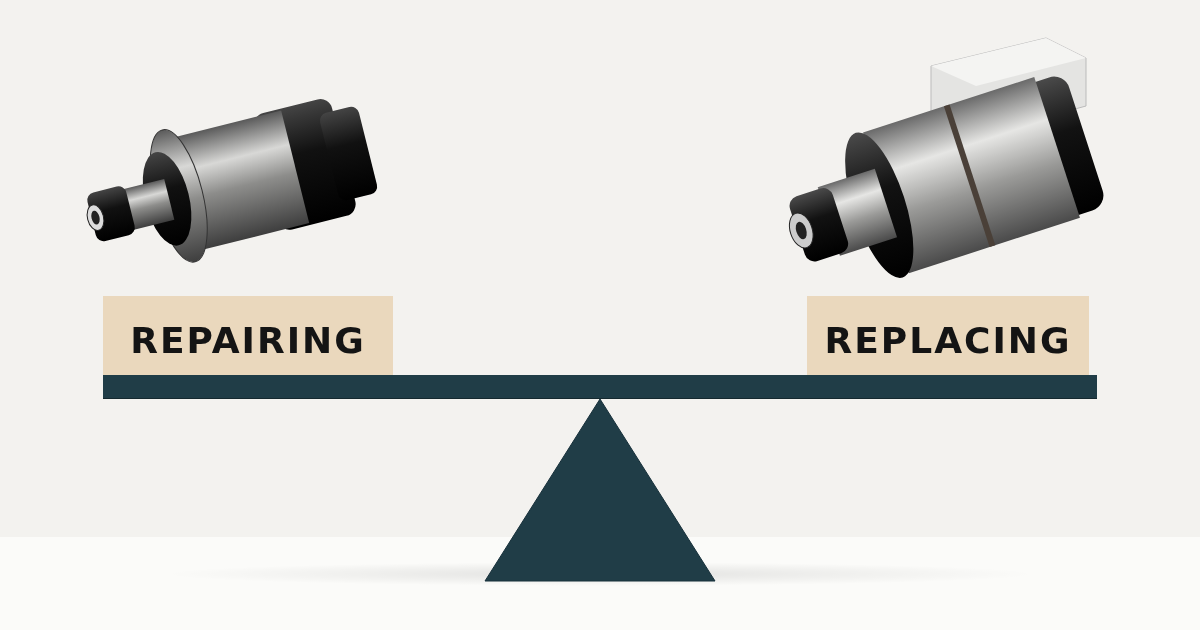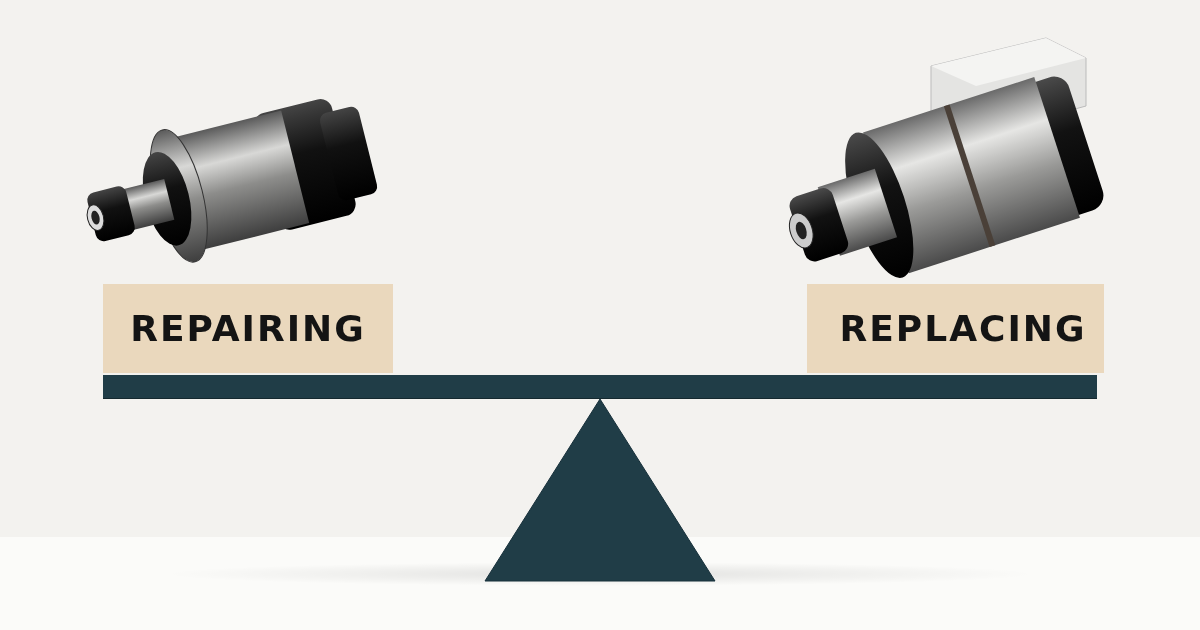--- a/index.html
+++ b/index.html
@@ -1,22 +1,22 @@
 <!DOCTYPE html>
 <html><head>
 <meta charset="utf-8">
 <style>
   html,body{margin:0;padding:0;}
   body{width:1200px;height:630px;position:relative;overflow:hidden;background:#f3f2ef;font-family:"DejaVu Sans","Liberation Sans",sans-serif;}
   .floor{position:absolute;left:0;top:537px;width:1200px;height:93px;background:#fbfbf9;}
   .shadow{position:absolute;left:160px;top:562px;width:880px;height:24px;border-radius:50%;background:radial-gradient(ellipse at center,rgba(0,0,0,0.10),rgba(0,0,0,0) 70%);}
-  .label{position:absolute;top:284px;height:89px;background:#ead8bd;display:flex;align-items:center;justify-content:center;}
+  .label{position:absolute;top:296px;height:89px;background:#ead8bd;display:flex;align-items:center;justify-content:center;}
   .label span{font-weight:bold;font-size:36px;letter-spacing:2px;color:#141414;}
   .label.left{left:103px;width:290px;}
-  .label.right{left:807px;width:282px;padding-left:15px;}
+  .label.right{left:807px;width:282px;}
   .beam{position:absolute;left:103px;top:375px;width:994px;height:23px;background:#203d47;border-bottom:1px solid #15292f;}
   svg.fulcrum{position:absolute;left:480px;top:396px;}
   .spindle{position:absolute;}
 </style>
 </head>
 <body>
 
 <div class="floor"></div>
 <div class="shadow"></div>
 

